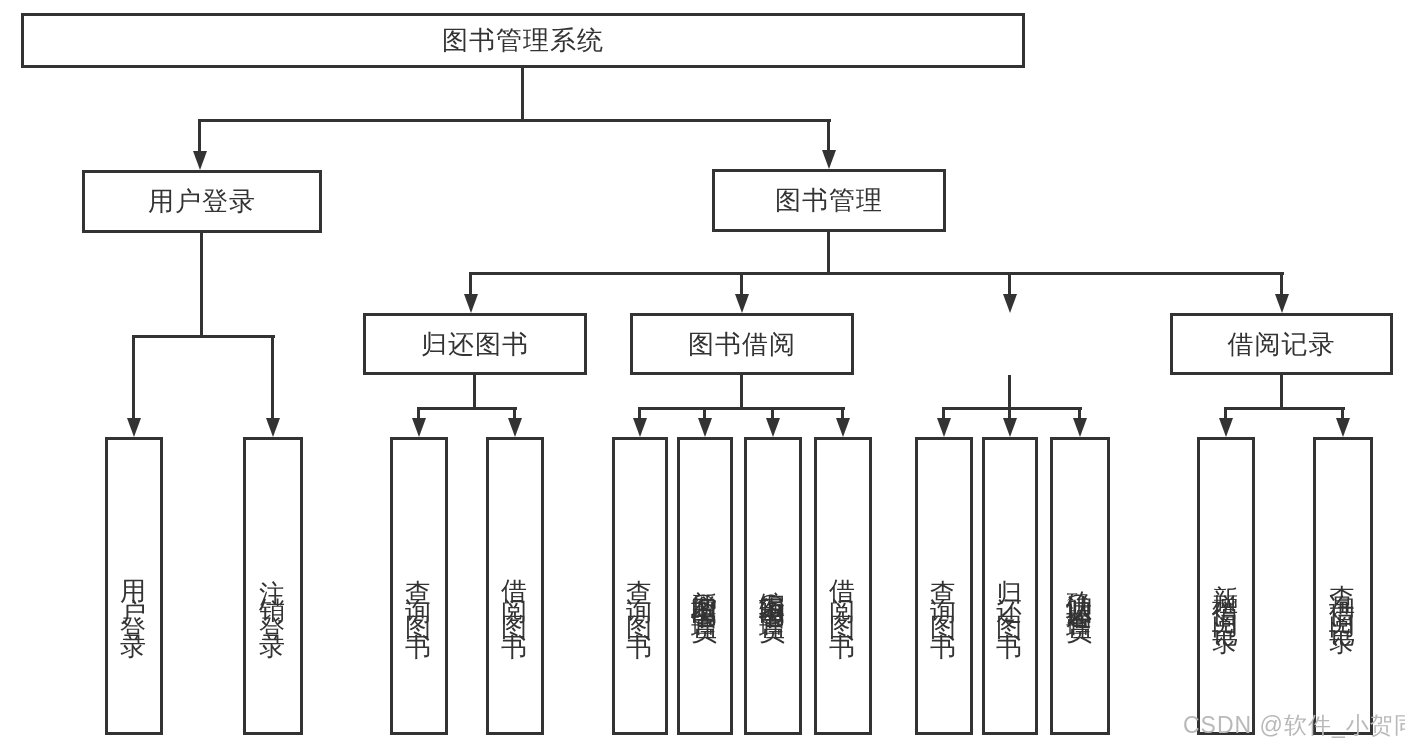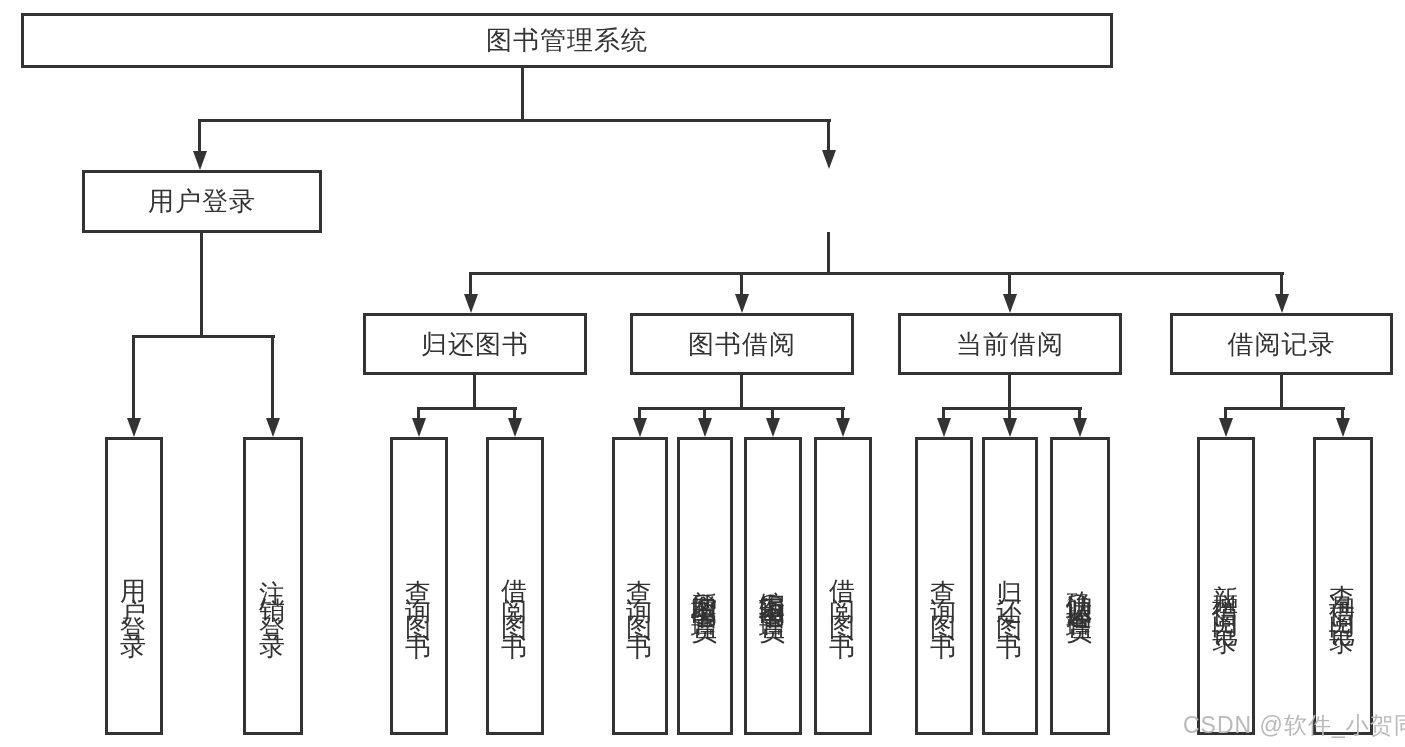--- a/index.html
+++ b/index.html
@@ -58,27 +58,27 @@
     letter-spacing: 1px;
     white-space: nowrap;
     z-index: 5;
   }
 </style>
 </head>
 <body>
 
 <div id="canvas">
 
-  <div class="hbox" style="left:21px; top:13px; width:1092px; height:55px;">图书管理系统</div>
+  <div class="hbox" style="left:21px; top:13px; width:1004px; height:55px;">图书管理系统</div>
 
   <div class="hbox" style="left:82px; top:170px; width:240px; height:63px;">用户登录</div>
+  <div class="hbox" style="left:712px; top:169px; width:234px; height:63px;">图书管理</div>
 
   <div class="hbox" style="left:363px; top:313px; width:224px; height:62px;">归还图书</div>
   <div class="hbox" style="left:630px; top:313px; width:224px; height:62px;">图书借阅</div>
-  <div class="hbox" style="left:898px; top:313px; width:224px; height:62px;">当前借阅</div>
   <div class="hbox" style="left:1170px; top:313px; width:223px; height:62px;">借阅记录</div>
 
   <div class="vbox s4" style="left:105px; top:437px; width:58px; height:298px;">用户登录</div>
   <div class="vbox s4" style="left:243px; top:437px; width:60px; height:298px;">注销登录</div>
 
   <div class="vbox s4" style="left:390px; top:437px; width:58px; height:298px;">查询图书</div>
   <div class="vbox s4" style="left:486px; top:437px; width:58px; height:298px;">借阅图书</div>
 
   <div class="vbox s4" style="left:612px; top:437px; width:56px; height:298px;">查询图书</div>
   <div class="vbox s9" style="left:677px; top:437px; width:56px; height:298px;">新增图书（管理员）</div>

